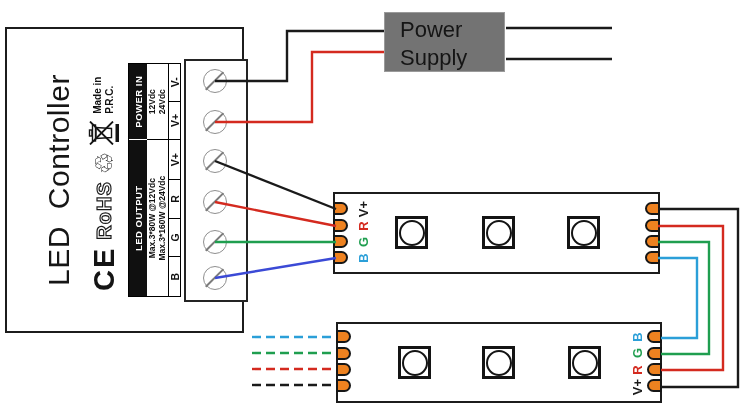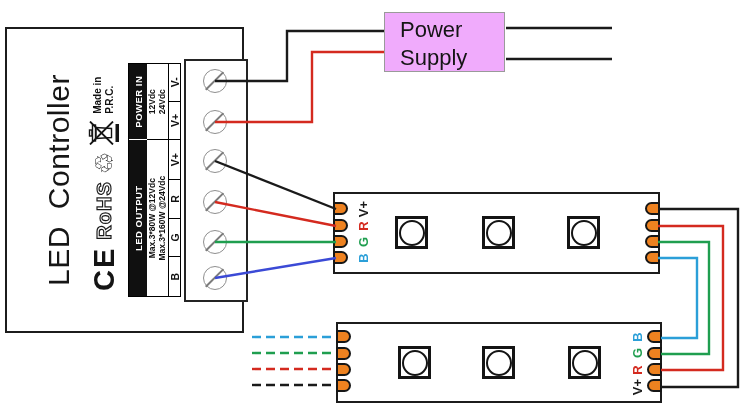--- a/index.html
+++ b/index.html
@@ -98,21 +98,21 @@
     background: #7c7c7c;
     transform: rotate(-45deg);
   }
 
   
   .ps-box {
     position: absolute;
     left: 384px; top: 12px;
     width: 121px; height: 60px;
     border: 1.5px solid #9a9a9a;
-    background: #f0abfc;
+    background: #737373;
     font-size: 22px; line-height: 1.25; color: #151515;
     padding: 3px 0 0 15px;
     white-space: pre-line;
   }
   .dc-label {
     position: absolute; left: 264px; top: 3px;
     font-size: 20px; font-weight: bold; color: #111;
   }
   .ac-label {
     position: absolute; left: 517px; top: 31px;

